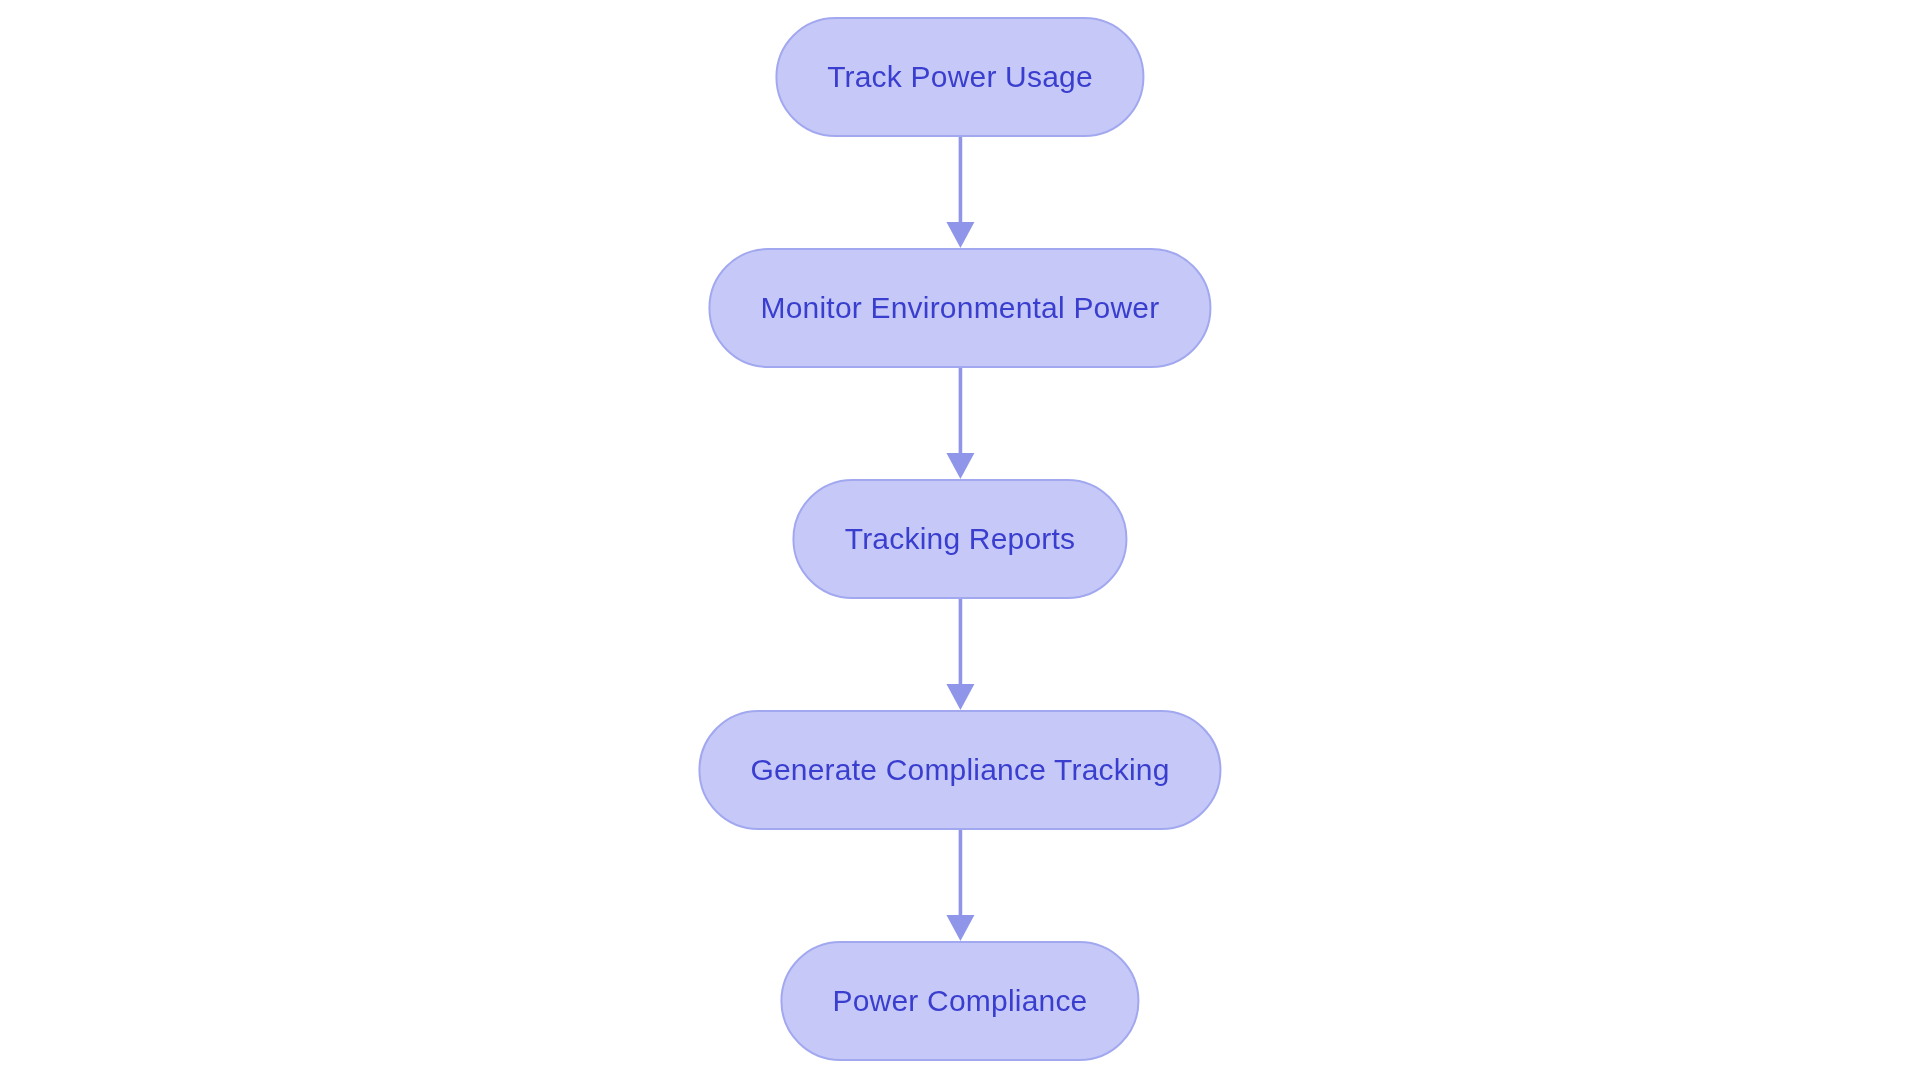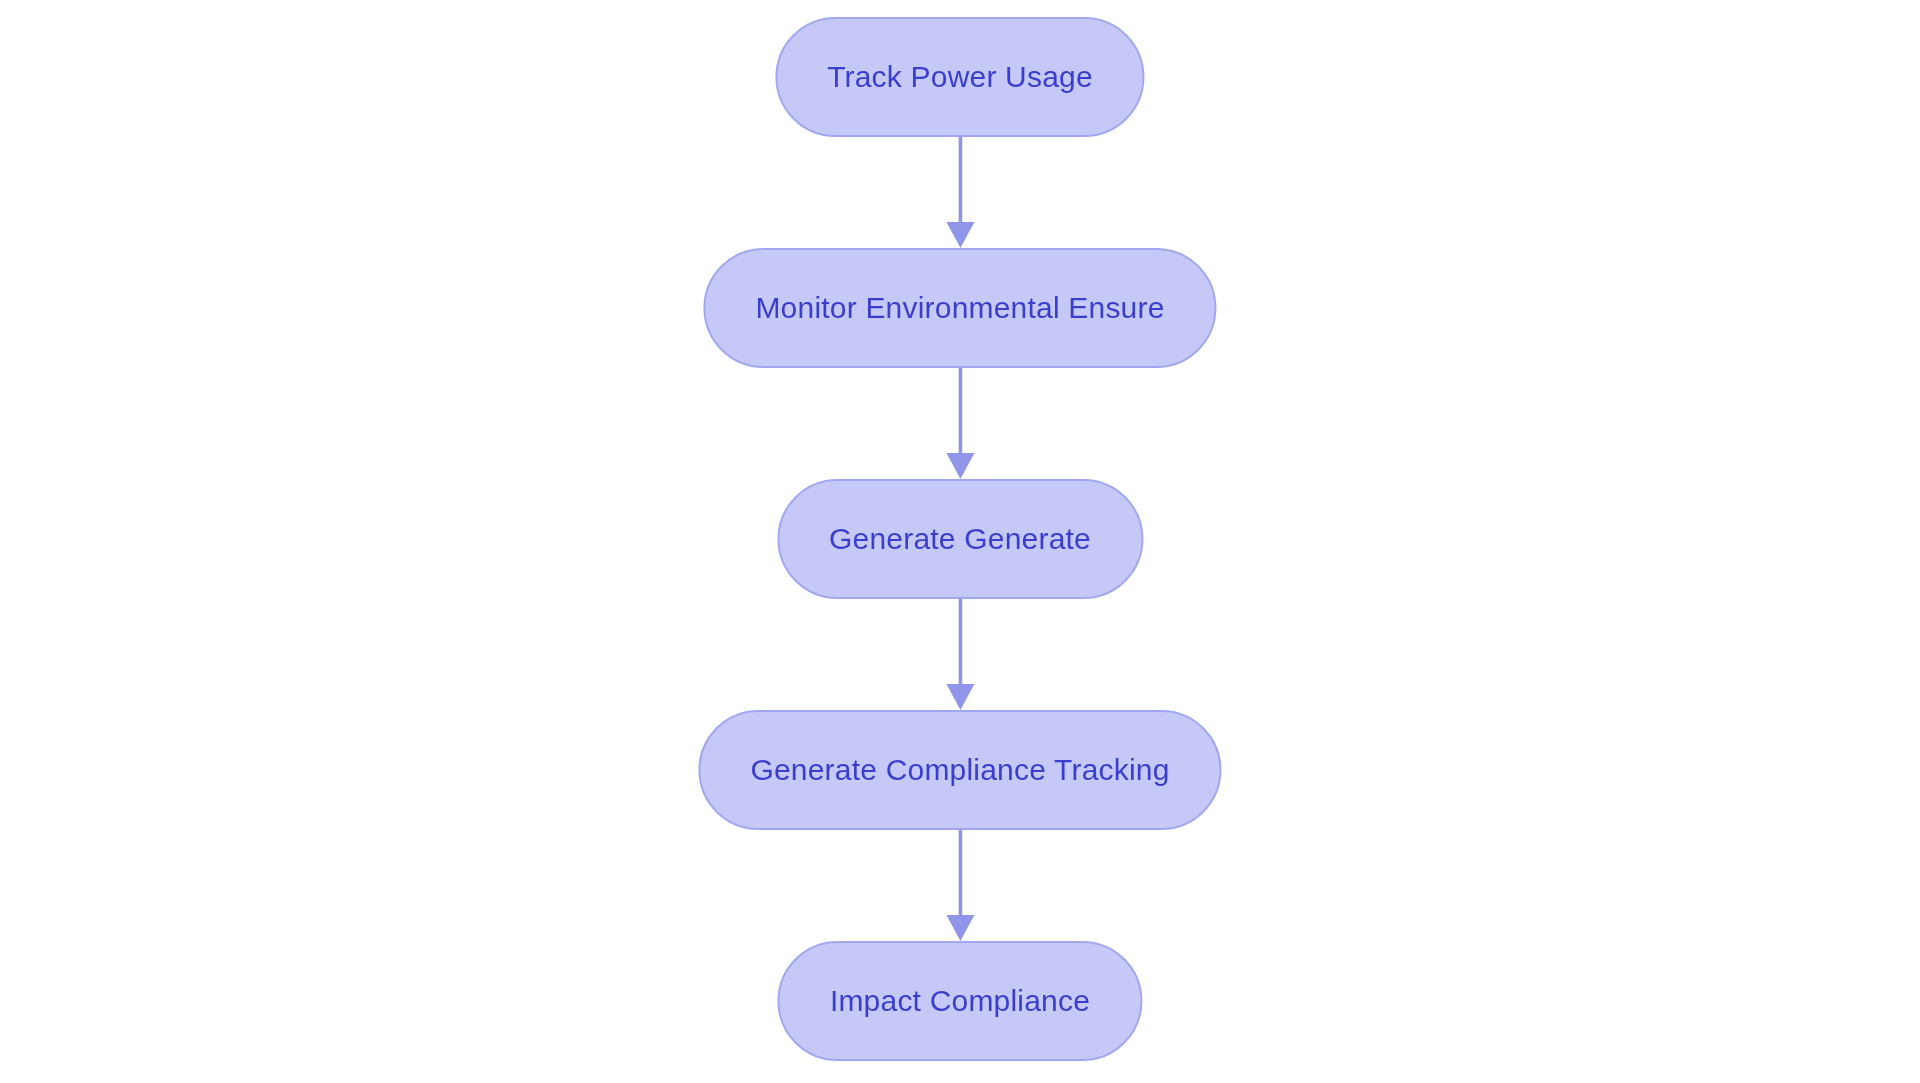--- a/index.html
+++ b/index.html
@@ -72,44 +72,44 @@
     <div class="node">
       <span class="node-label">Track Power Usage</span>
     </div>
 
     <svg class="arrow" viewBox="0 0 34 111" aria-hidden="true">
       <line x1="17" y1="0" x2="17" y2="87"></line>
       <polygon points="3,85 31,85 17,111"></polygon>
     </svg>
 
     <div class="node">
-      <span class="node-label">Monitor Environmental Ensure</span>
+      <span class="node-label">Monitor Environmental Power</span>
     </div>
 
     <svg class="arrow" viewBox="0 0 34 111" aria-hidden="true">
       <line x1="17" y1="0" x2="17" y2="87"></line>
       <polygon points="3,85 31,85 17,111"></polygon>
     </svg>
 
     <div class="node">
-      <span class="node-label">Generate Generate</span>
+      <span class="node-label">Tracking Reports</span>
     </div>
 
     <svg class="arrow" viewBox="0 0 34 111" aria-hidden="true">
       <line x1="17" y1="0" x2="17" y2="87"></line>
       <polygon points="3,85 31,85 17,111"></polygon>
     </svg>
 
     <div class="node">
       <span class="node-label">Generate Compliance Tracking</span>
     </div>
 
     <svg class="arrow" viewBox="0 0 34 111" aria-hidden="true">
       <line x1="17" y1="0" x2="17" y2="87"></line>
       <polygon points="3,85 31,85 17,111"></polygon>
     </svg>
 
     <div class="node">
-      <span class="node-label">Impact Compliance</span>
+      <span class="node-label">Power Compliance</span>
     </div>
 
   </div>
 </div>
 
 </body></html>

